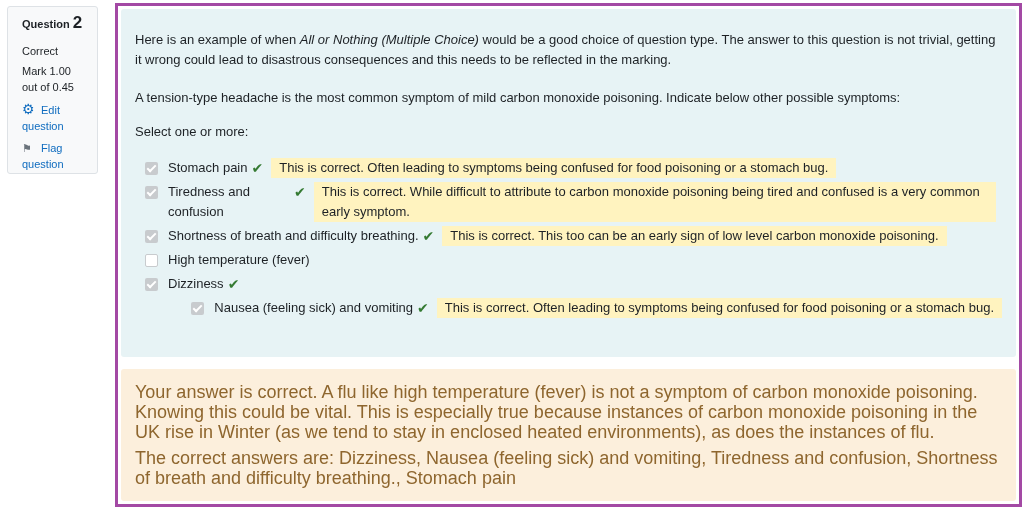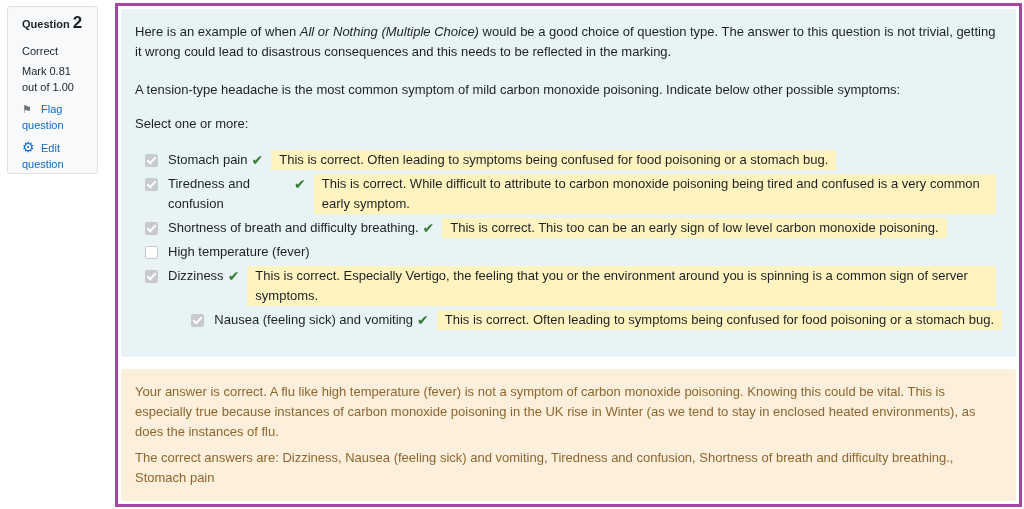--- a/index.html
+++ b/index.html
@@ -27,21 +27,21 @@
       position: absolute; left: 115px; top: 3px; width: 907px; height: 504px;
       border: 3px solid #a349a4;
       background: #ffffff;
     }
     .formulation {
       position: absolute; left: 3px; top: 3px; right: 3px; height: 348px;
       background: #e7f3f5; border-radius: 3px;
       padding: 13px 14px 0 14px;
       font-size: 13px; line-height: 20px; color: #1d2125;
     }
-    .formulation p { margin-bottom: 18px; }
+    .formulation p { margin-bottom: 18px; margin-top: 8px; }
     .formulation p.prompt { margin-bottom: 16px; margin-top: -4px; }
 
     .ans-row { position: relative; display: flex; align-items: flex-start; margin-bottom: 4px; }
     .cb {
       width: 13px; height: 13px; border-radius: 2px; margin: 4px 10px 0 10px;
       flex: 0 0 13px; position: relative;
     }
     .cb.checked { background: #c8cbce; }
     .cb.checked::after {
       content: ""; position: absolute; left: 4px; top: 1px; width: 3px; height: 7px;
@@ -49,39 +49,39 @@
     }
     .cb.unchecked { background: #ffffff; border: 1px solid #c8cbce; }
     .lbl { white-space: nowrap; }
     .tick { color: #357a32; font-size: 14px; margin: 0 8px 0 4px; font-weight: bold; }
     .fb { background: #fff3bf; padding: 0 8px; }
 
     .outcome {
       position: absolute; left: 3px; top: 363px; right: 3px; height: 132px;
       background: #fcefdc; border-radius: 3px;
       padding: 13px 14px;
-      font-size: 13px; line-height: 20px; color: #8e662e;
+      font-size: 18px; line-height: 20px; color: #8e662e;
     }
     .outcome p.general { margin-bottom: 6px; }
   </style>
 </head>
 <body>
 
 <div class="info">
   <div class="qno">
     <span>Question</span>
     <span class="num">2</span>
   </div>
   <div class="state">Correct</div>
-  <div class="grade">Mark 0.81 out of 1.00</div>
+  <div class="grade">Mark 1.00 out of 0.45</div>
+  <a class="link">
+    <span class="ic gear">⚙</span><span>Edit question</span>
+  </a>
   <a class="link">
     <span class="ic">⚑</span><span>Flag question</span>
-  </a>
-  <a class="link">
-    <span class="ic gear">⚙</span><span>Edit question</span>
   </a>
 </div>
 
 <div class="frame">
   <div class="formulation">
     <p><span>Here is an example of when </span><em>All or Nothing (Multiple Choice)</em><span> would be a good choice of question type. The answer to this question is not trivial, getting it wrong could lead to disastrous consequences and this needs to be reflected in the marking.</span></p>
     <p>A tension-type headache is the most common symptom of mild carbon monoxide poisoning. Indicate below other possible symptoms:</p>
     <p class="prompt">Select one or more:</p>
 
     <div>
@@ -104,21 +104,20 @@
         <span class="fb">This is correct. This too can be an early sign of low level carbon monoxide poisoning.</span>
       </div>
       <div class="ans-row">
         <span class="cb unchecked"></span>
         <span class="lbl">High temperature (fever)</span>
       </div>
       <div class="ans-row">
         <span class="cb checked"></span>
         <span class="lbl">Dizziness</span>
         <span class="tick">✔</span>
-        <span class="fb" style="flex:1;margin-right:6px;">This is correct. Especially Vertigo, the feeling that you or the environment around you is spinning is a common sign of server symptoms.</span>
       </div>
       <div class="ans-row" style="margin-top:4px;justify-content:flex-end;">
         <span class="cb checked"></span>
         <span class="lbl">Nausea (feeling sick) and vomiting</span>
         <span class="tick">✔</span>
         <span class="fb">This is correct. Often leading to symptoms being confused for food poisoning or a stomach bug.</span>
       </div>
     </div>
   </div>
 

